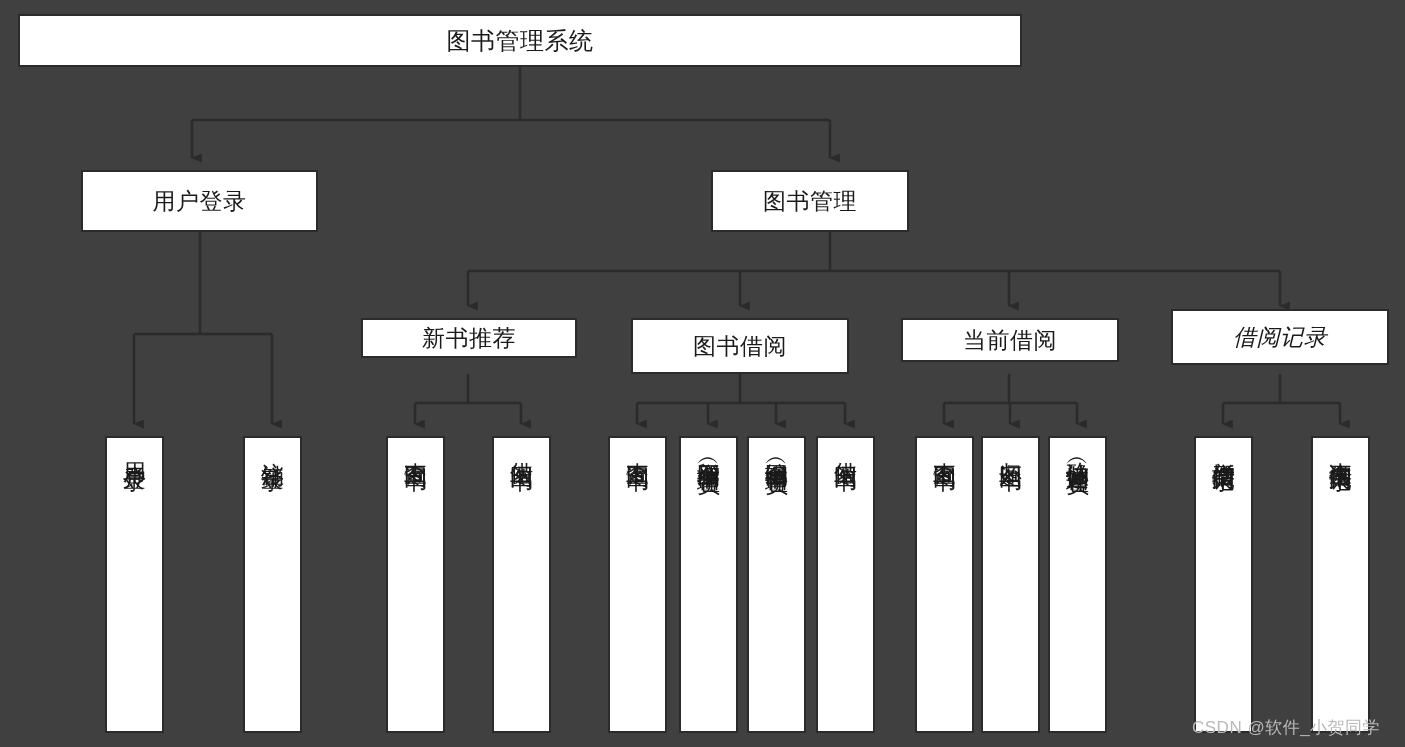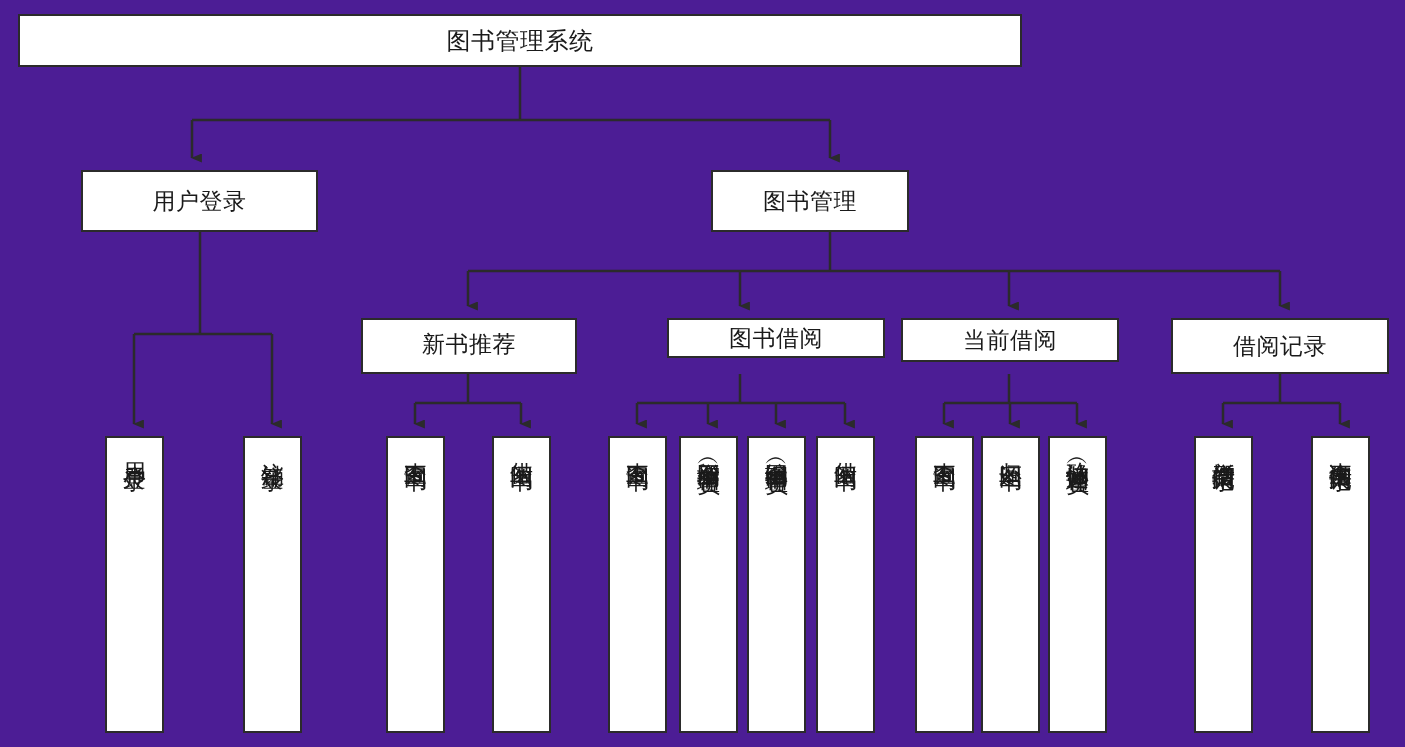--- a/index.html
+++ b/index.html
@@ -8,21 +8,21 @@
     padding: 0;
     background: #ffffff;
   }
   body {
     font-family: "Liberation Sans", "DejaVu Sans", sans-serif;
   }
   #canvas {
     position: relative;
     width: 1405px;
     height: 747px;
-    background: #4c1d95;
+    background: #404040;
     overflow: hidden;
   }
   svg.wires {
     position: absolute;
     left: 0;
     top: 0;
     width: 1405px;
     height: 747px;
     pointer-events: none;
   }
@@ -133,30 +133,30 @@
     <span class="label">图书管理系统</span>
   </div>
 
   <div class="node horiz" style="left:81px; top:170px; width:237px; height:62px;">
     <span class="label">用户登录</span>
   </div>
   <div class="node horiz" style="left:711px; top:170px; width:198px; height:62px;">
     <span class="label">图书管理</span>
   </div>
 
-  <div class="node horiz" style="left:361px; top:318px; width:216px; height:56px;font-family:Liberation Mono, monospace;">
+  <div class="node horiz" style="left:361px; top:318px; width:216px; height:40px;">
     <span class="label">新书推荐</span>
   </div>
-  <div class="node horiz" style="left:631px; top:318px; width:218px; height:40px;margin-left:36px;">
+  <div class="node horiz" style="left:631px; top:318px; width:218px; height:56px;">
     <span class="label">图书借阅</span>
   </div>
   <div class="node horiz" style="left:901px; top:318px; width:218px; height:44px;">
     <span class="label">当前借阅</span>
   </div>
-  <div class="node horiz" style="left:1171px; top:318px; width:218px; height:56px;">
+  <div class="node horiz" style="left:1171px; top:309px; width:218px; height:56px;font-style:italic;">
     <span class="label">借阅记录</span>
   </div>
 
   <div class="node vert" style="left:105px; top:436px; width:59px; height:297px;">
     <span class="label">用户登录</span>
   </div>
   <div class="node vert" style="left:243px; top:436px; width:59px; height:297px;">
     <span class="label">注销登录</span>
   </div>
 
@@ -190,14 +190,15 @@
     <span class="label">确认归还（管理员）</span>
   </div>
 
   <div class="node vert tall" style="left:1194px; top:436px; width:59px; height:297px;">
     <span class="label">新增借阅记录</span>
   </div>
   <div class="node vert tall" style="left:1311px; top:436px; width:59px; height:297px;">
     <span class="label">查询借阅记录</span>
   </div>
 
+  <div class="watermark" style="left:1192px; top:716px;">CSDN @软件_小贺同学</div>
 
 </div>
 
 </body></html>

